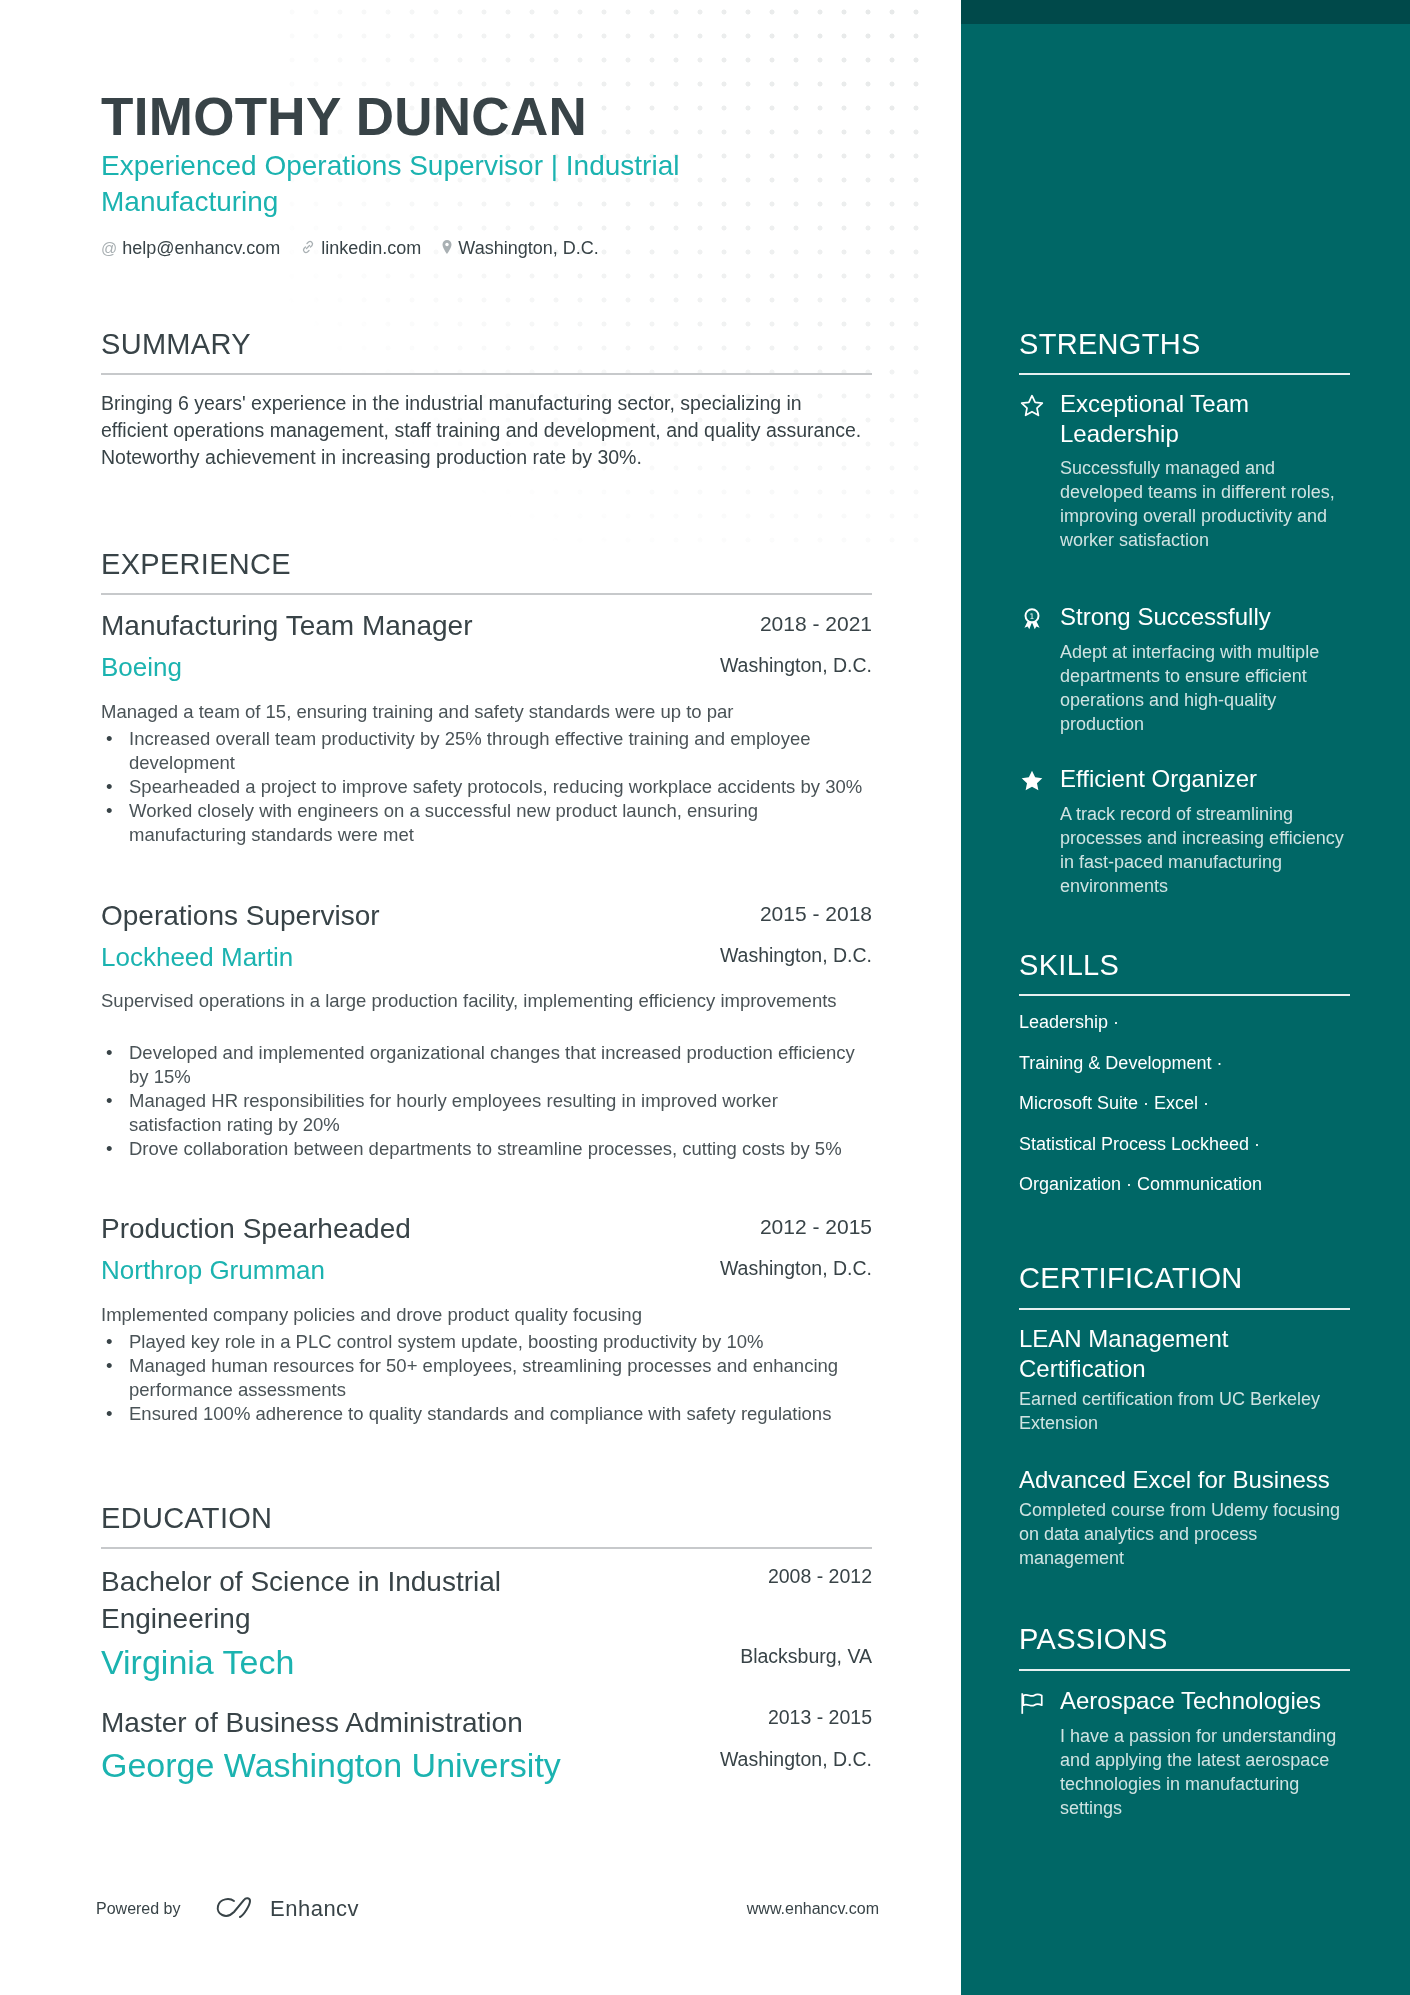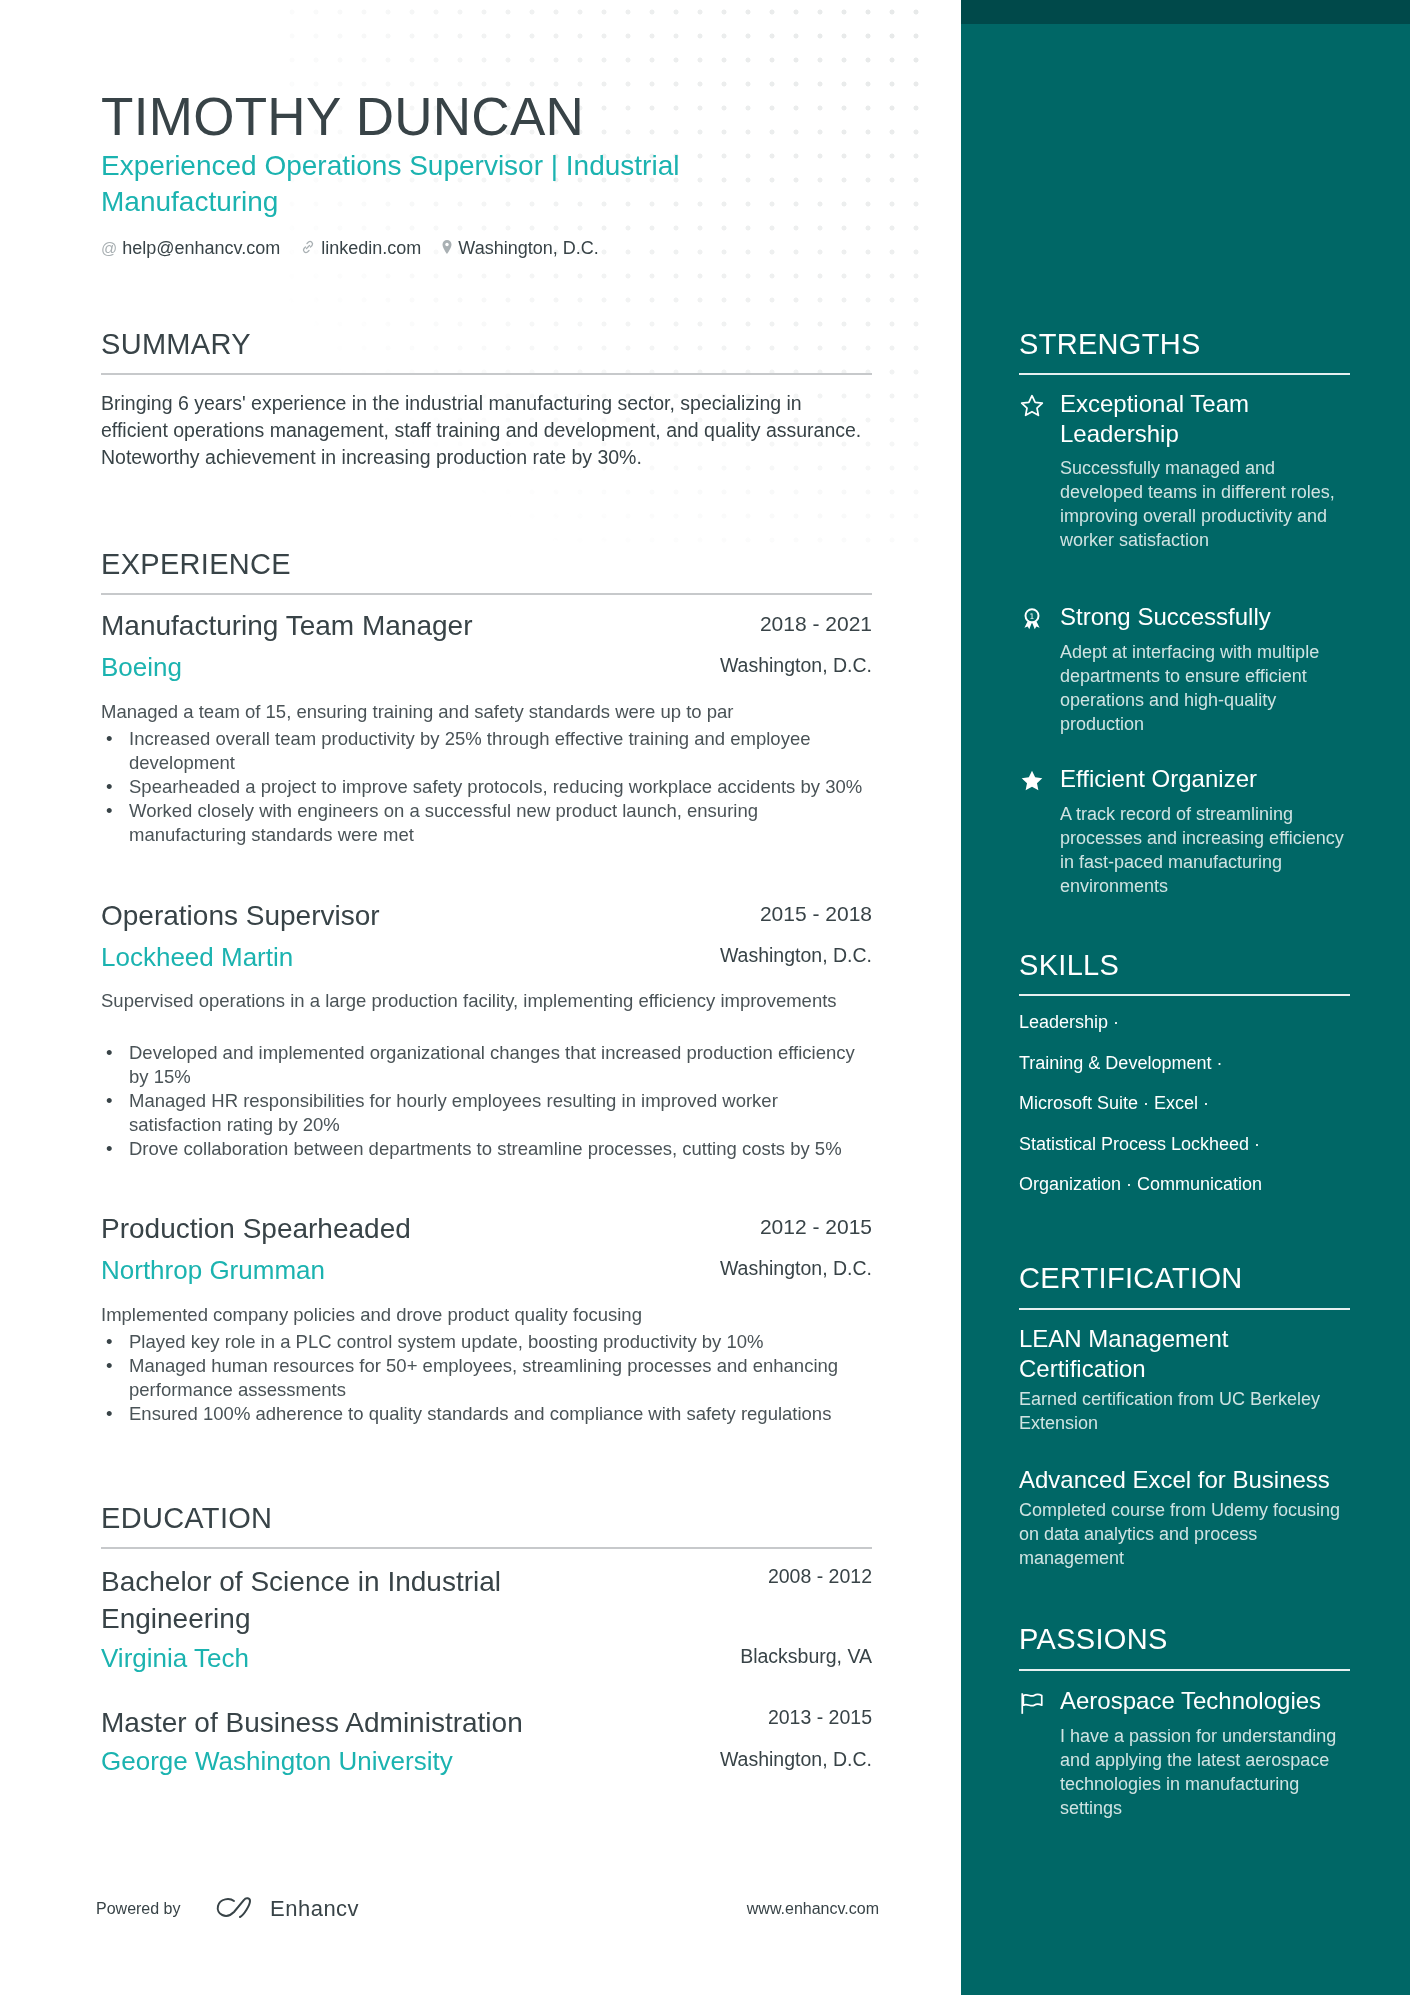--- a/index.html
+++ b/index.html
@@ -13,21 +13,21 @@
     -webkit-mask-image: radial-gradient(ellipse at 100% 0%, rgba(0,0,0,1) 0%, rgba(0,0,0,0.6) 45%, rgba(0,0,0,0) 80%);
             mask-image: radial-gradient(ellipse at 100% 0%, rgba(0,0,0,1) 0%, rgba(0,0,0,0.6) 45%, rgba(0,0,0,0) 80%);
     transform: rotate(0deg);
   }
 
   .main { position: absolute; left: 101px; top: 0; width: 771px; }
   .sidebar { position: absolute; left: 921px; top: 0; width: 489px; height: 1995px; background: #006766; margin-left: 40px; }
   .sidebar-band { position: absolute; left: 0; top: 0; width: 100%; height: 24px; background: #00494a; }
   .side-inner { position: absolute; left: 58px; top: 0; width: 331px; }
 
-  .name { position: absolute; top: 84px; left: 0; font-size: 53px; color: #384347; letter-spacing: 0.3px; font-weight: 400; white-space: nowrap; line-height: 66px; }
+  .name { position: absolute; top: 84px; left: 0; font-size: 53px; color: #384347; letter-spacing: 0.3px; font-weight: 700; white-space: nowrap; line-height: 66px; }
   .headline { position: absolute; top: 148px; left: 0; width: 700px; font-size: 28px; line-height: 36px; color: #1bb3b0; }
   .contacts { position: absolute; top: 238px; left: 0; display: flex; gap: 20px; font-size: 18px; color: #384347; align-items: center; }
   .contact { display: flex; align-items: center; gap: 5px; }
   .contact .ic { color: #a9b0b3; font-size: 16px; }
 
   .sec-title { position: absolute; left: 0; font-size: 29px; color: #384347; letter-spacing: 0.3px; }
   .sec-rule { position: absolute; left: 0; width: 771px; height: 2px; background: #c7c9cb; }
 
   .summary { position: absolute; top: 390px; left: 0; width: 771px; font-size: 19.5px; line-height: 27px; color: #384347; }
 
@@ -37,21 +37,21 @@
   .job-company { position: absolute; top: 42px; left: 0; font-size: 26px; color: #1bb3b0; }
   .job-loc { position: absolute; top: 44px; right: 0; font-size: 19.5px; color: #384347; }
   .job-desc { position: absolute; left: 0; width: 771px; font-size: 18.5px; line-height: 24px; color: #4a5357; }
   .job-bullets { position: absolute; left: 0; width: 771px; list-style: none; }
   .job-bullets li { position: relative; padding-left: 28px; font-size: 18.5px; line-height: 24px; color: #4a5357; }
   .job-bullets li::before { content: "•"; position: absolute; left: 5px; top: 0; color: #384347; }
 
   .edu { position: absolute; left: 0; width: 771px; }
   .edu-degree { position: absolute; top: 0; left: 0; width: 470px; font-size: 28px; line-height: 37px; color: #384347; }
   .edu-date { position: absolute; top: 2px; right: 0; font-size: 19.5px; color: #384347; }
-  .edu-school { position: absolute; left: 0; font-size: 26px; color: #1bb3b0; }
+  .edu-school { position: absolute; left: 0; font-size: 34px; color: #1bb3b0; }
   .edu-loc { position: absolute; right: 0; font-size: 19.5px; color: #384347; }
 
   .footer { position: absolute; top: 1896px; left: 96px; width: 783px; height: 30px; }
   .powered { position: absolute; left: 0; top: 4px; font-size: 16px; color: #384347; }
   .brand { position: absolute; left: 118px; top: 0; display: flex; align-items: center; gap: 8px; }
   .brand-text { font-size: 22px; color: #384347; letter-spacing: 0.5px; }
   .site { position: absolute; right: 0; top: 4px; font-size: 16px; color: #384347; }
 
   .s-title { position: absolute; left: 0; font-size: 29px; color: #ffffff; letter-spacing: 0.3px; }
   .s-rule { position: absolute; left: 0; width: 331px; height: 2px; background: rgba(255,255,255,0.9); }

